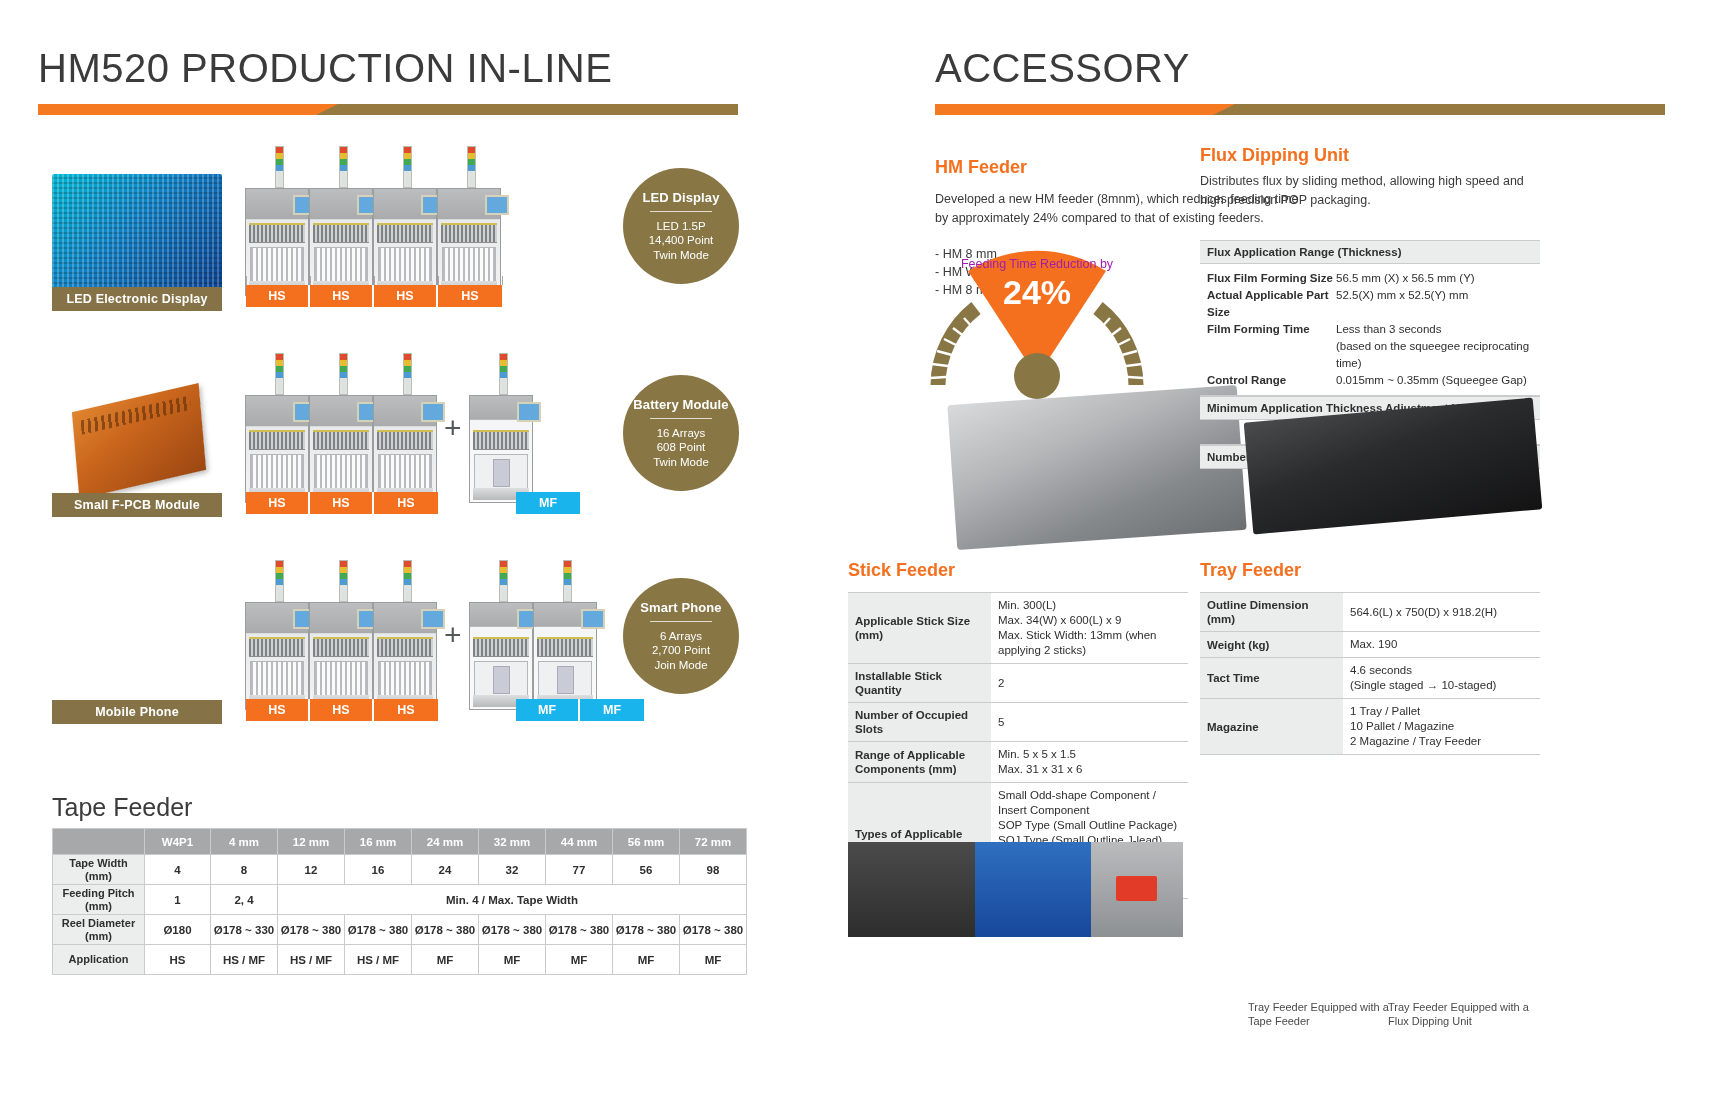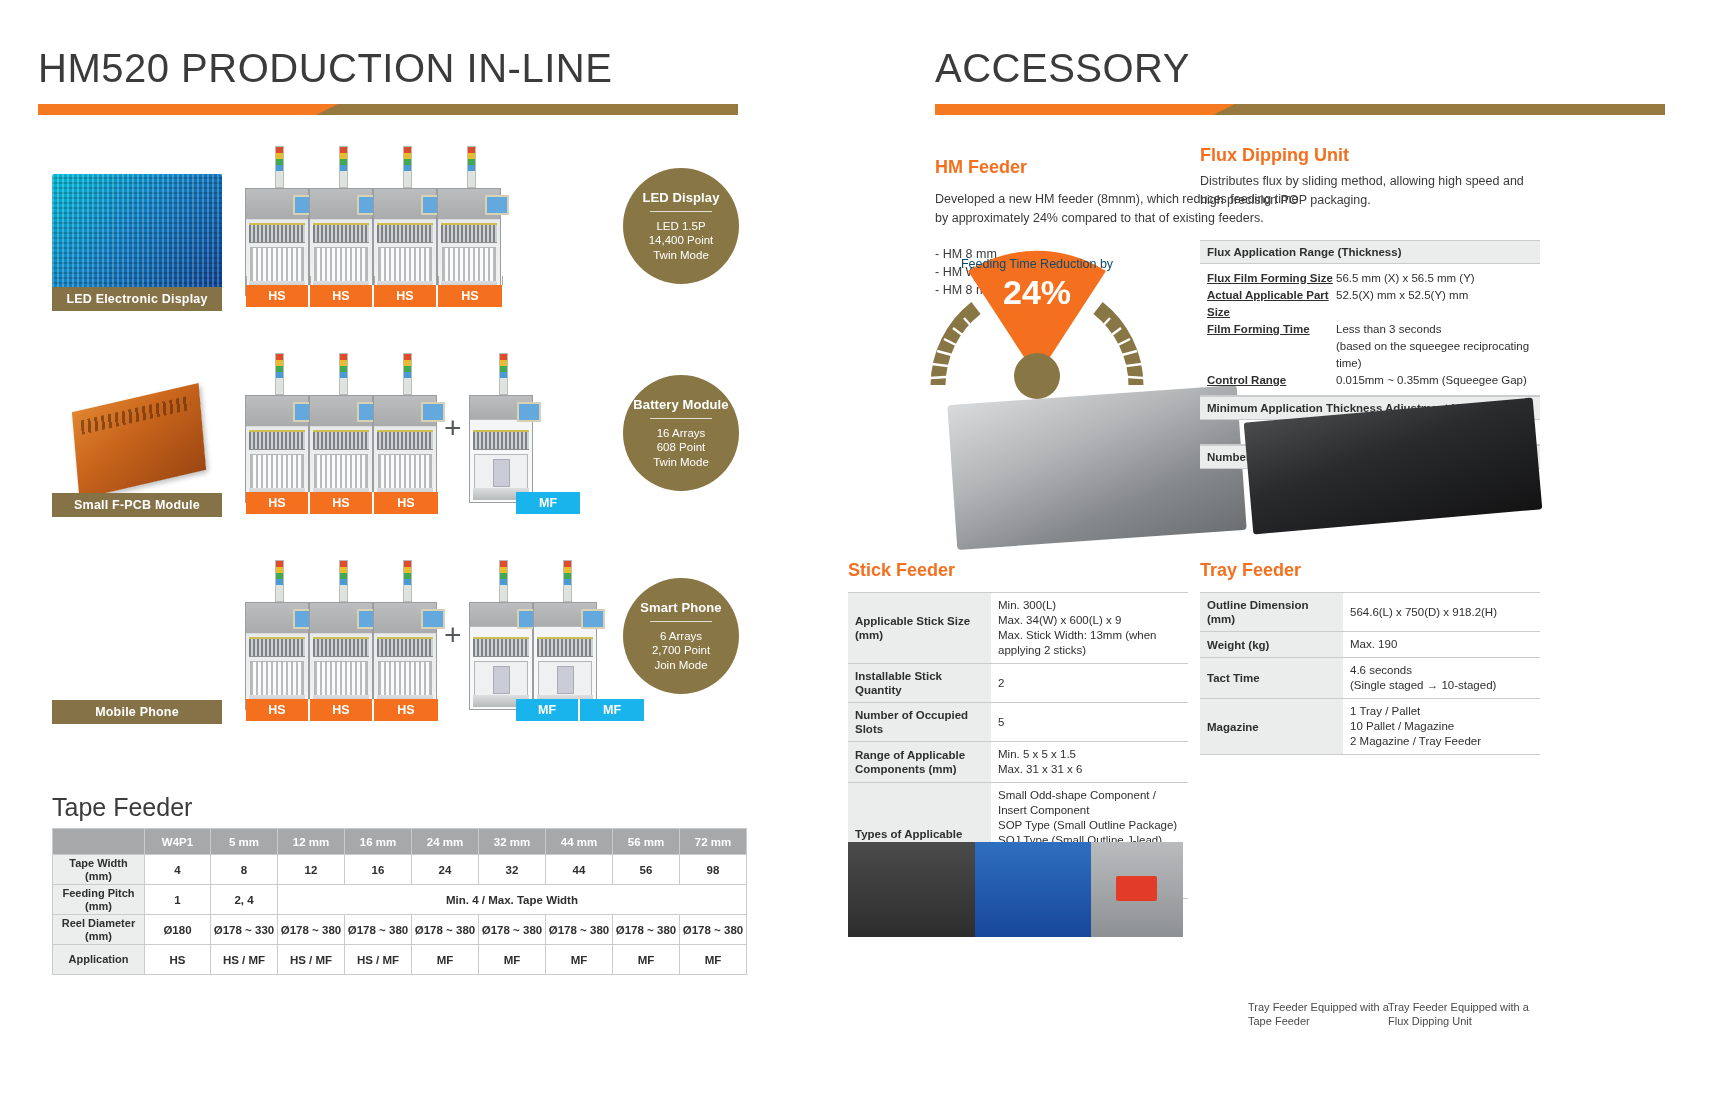--- a/index.html
+++ b/index.html
@@ -164,21 +164,21 @@
     position: absolute; color: #f4701f; font-size: 18px; font-weight: bold;
   }
   .acc-body {
     position: absolute; font-size: 12.5px; line-height: 18.5px; color: #3a3a3a;
   }
 
   
   .gauge { position: absolute; width: 270px; height: 160px; }
   .gauge .cap {
     position: absolute; left: 50%; transform: translateX(-50%); top: 12px;
-    color: #0c4a6e; font-size: 12.5px; white-space: nowrap; z-index: 3;
+    color: #a21caf; font-size: 12.5px; white-space: nowrap; z-index: 3;
   }
   .gauge .pct {
     position: absolute; left: 50%; transform: translateX(-50%); top: 28px;
     color: #fff; font-size: 34px; font-weight: bold; z-index: 3;
   }
   .gauge .hub {
     position: absolute; left: 50%; bottom: 6px; transform: translateX(-50%);
     width: 46px; height: 46px; border-radius: 50%; background: #897645; z-index: 2;
   }
 
@@ -192,21 +192,21 @@
   table.spec .lbl { background: #ebecec; font-weight: bold; width: 143px; line-height: 14px; }
   table.spec .val { background: #fff; line-height: 15px; }
 
   .flux-tbl { position: absolute; width: 340px; }
   .flux-tbl .band {
     background: #ebecec; font-weight: bold; font-size: 11.5px; color:#2f2f2f;
     padding: 5px 7px; border-top: 1px solid #c9cbcc; border-bottom: 1px solid #c9cbcc;
   }
   .flux-tbl .rows { padding: 6px 0 6px 0; border-bottom: 1px solid #c9cbcc; }
   .flux-tbl .r { display: flex; font-size: 11.5px; line-height: 17px; }
-  .flux-tbl .r .k { width: 136px; font-weight: bold; padding-left: 7px; color:#2f2f2f;text-decoration:underline;}
+  .flux-tbl .r .k { width: 136px; font-weight: bold; padding-left: 7px; color:#2f2f2f;}
   .flux-tbl .r .v { flex: 1; color:#2f2f2f; }
   .flux-tbl .centerline {
     text-align: center; font-size: 11.5px; padding: 6px 0;
     border-bottom: 1px solid #c9cbcc; color:#2f2f2f;
   }
 
   
   .photo { position: absolute; background: #fff; }
   .feeder-photo {
     background: linear-gradient(160deg,#d9dadb 0%, #b4b6b8 35%, #86898c 70%, #6c6f72 100%);
@@ -510,41 +510,41 @@
         <col style="width:67px">
         <col style="width:67px">
         <col style="width:67px">
       <col style="width:67px">
         <col style="width:67px">
     </colgroup>
     <thead>
       <tr>
         <th class="blank"></th>
         <th>W4P1</th>
-        <th>5 mm</th>
+        <th>4 mm</th>
         <th>12 mm</th>
         <th>16 mm</th>
         <th>24 mm</th>
         <th>32 mm</th>
         <th>44 mm</th>
         <th>56 mm</th>
         <th>72 mm</th>
       </tr>
     </thead>
     <tbody>
       <tr>
         <th style="white-space:pre-line">Tape Width
 (mm)</th>
         <td>4</td>
         <td>8</td>
         <td>12</td>
         <td>16</td>
         <td>24</td>
         <td>32</td>
-        <td>44</td>
+        <td>77</td>
         <td>56</td>
         <td>98</td>
       </tr>
       <tr>
         <th style="white-space:pre-line">Feeding Pitch
 (mm)</th>
         <td>1</td>
         <td>2, 4</td>
         <td colspan="7">Min. 4 / Max. Tape Width</td>
       </tr>

